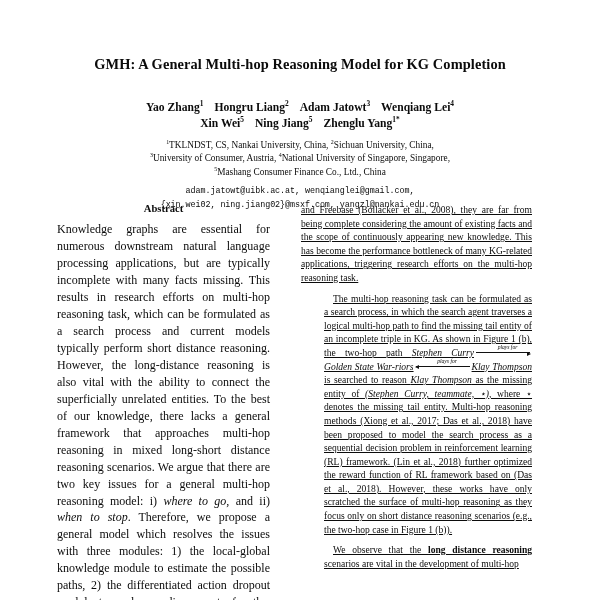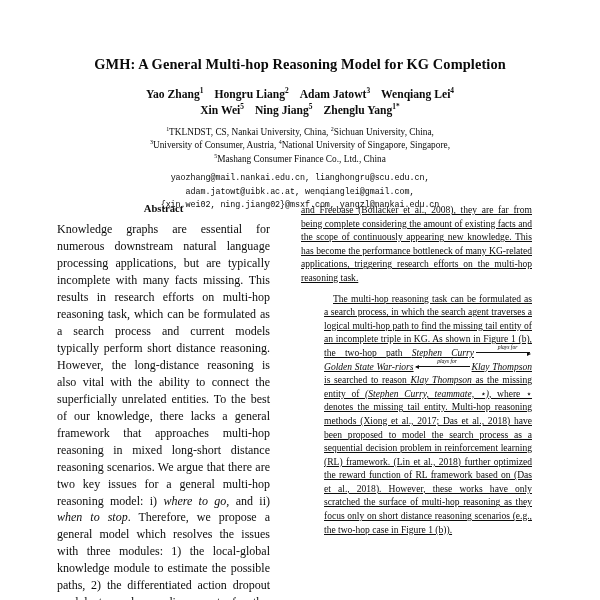--- a/index.html
+++ b/index.html
@@ -30,21 +30,21 @@
   }
   .paper-title {
     font-size: 14.4px;
     font-weight: bold;
     letter-spacing: 0.1px;
     margin: 0;
     padding-top: 55px;
     line-height: 1.25;
   }
   .authors {
-    margin-top: 14px;
+    margin-top: 27px;
     font-size: 11.6px;
     font-weight: bold;
     line-height: 1.42;
   }
   .authors .au {
     white-space: nowrap;
   }
   .authors .gap { display: inline-block; width: 11px; }
   sup.sup {
     font-size: 0.64em;
@@ -184,21 +184,20 @@
       </div>
     </div>
 
     <div class="affils">
       <div><sup class="sup">1</sup><span>TKLNDST, CS, Nankai University, China,</span> <sup class="sup">2</sup><span>Sichuan University, China,</span></div>
       <div><sup class="sup">3</sup><span>University of Consumer, Austria,</span> <sup class="sup">4</sup><span>National University of Singapore, Singapore,</span></div>
       <div><sup class="sup">5</sup><span>Mashang Consumer Finance Co., Ltd., China</span></div>
     </div>
 
     <div class="emails">
-      <div>yaozhang@mail.nankai.edu.cn, lianghongru@scu.edu.cn,</div>
       <div>adam.jatowt@uibk.ac.at, wenqianglei@gmail.com,</div>
       <div>{xin.wei02, ning.jiang02}@msxf.com, yangzl@nankai.edu.cn</div>
     </div>
 
   </div>
 
   <div class="columns">
 
     <div class="col col-left">
 
@@ -217,20 +216,21 @@
     </div>
 
     <div class="col col-right">
 
       <div class="body-text">
 
         <p>and Freebase (Bollacker et al., 2008), they are far from being complete considering the amount of existing facts and the scope of continuously appearing new knowledge. This has become the performance bottleneck of many KG-related applications, triggering research efforts on the multi-hop reasoning task.</p>
 
         <p class="ind"><span>The multi-hop reasoning task can be formulated as a search process, in which the search agent traverses a logical multi-hop path to find the missing tail entity of an incomplete triple in KG. As shown in Figure 1 (b), the two-hop path </span><i>Stephen Curry</i><span class="xarrow"><span class="lab">plays for</span><span class="shaft"></span><span class="head-r"></span></span><i>Golden State War-riors</i><span class="xarrow"><span class="lab">plays for</span><span class="shaft"></span><span class="head-l"></span></span><i>Klay Thompson</i><span> is searched to reason </span><i>Klay Thompson</i><span> as the missing entity of </span><i>(Stephen Curry, teammate, ⋆)</i><span>, where ⋆ denotes the missing tail entity. Multi-hop reasoning methods (Xiong et al., 2017; Das et al., 2018) have been proposed to model the search process as a sequential decision problem in reinforcement learning (RL) framework. (Lin et al., 2018) further optimized the reward function of RL framework based on (Das et al., 2018). However, these works have only scratched the surface of multi-hop reasoning as they focus only on short distance reasoning scenarios (e.g., the two-hop case in Figure 1 (b)).</span></p>
 
+        <p class="ind"><span>We observe that the </span><span class="bf">long distance reasoning</span><span> scenarios are vital in the development of multi-hop</span></p>
 
       </div>
 
     </div>
 
   </div>
 
 </div>
 
 </body></html>

